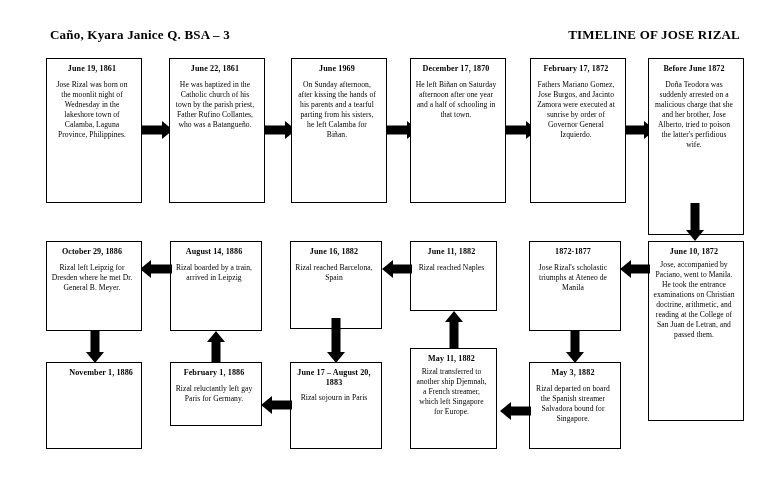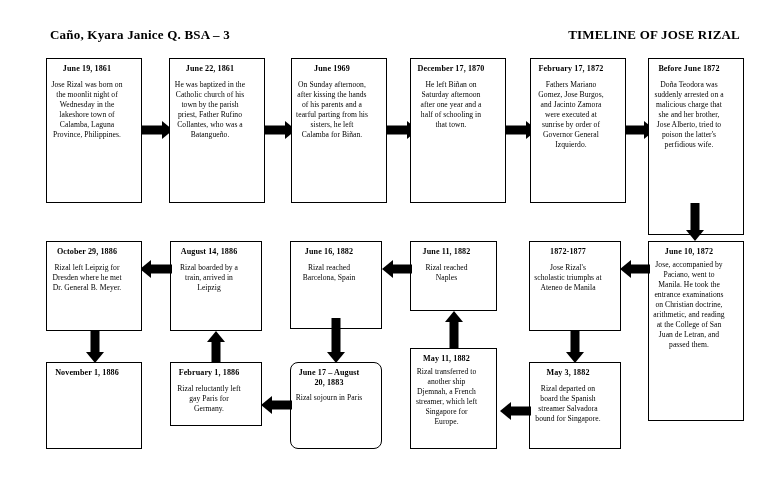--- a/index.html
+++ b/index.html
@@ -34,21 +34,21 @@
   }
   .hdr-name { left: 50px; }
   .hdr-title { right: 28px; }
 
   
   .box {
     position: absolute;
     box-sizing: border-box;
     border: 1.4px solid #000000;
     background: #ffffff;
-    padding: 5px 18px 3px 4px;
+    padding: 5px 8px 3px 4px;
     text-align: center;
     overflow: hidden;
   }
   .box .date {
     font-weight: bold;
     font-size: 8.1px;
     line-height: 1.18;
     letter-spacing: 0.1px;
     margin-bottom: 6px;
     white-space: pre-line;
@@ -252,32 +252,32 @@
   <div class="arrow h left" style="left:500px; top:400px; width:31px; height:22px;">
     <div class="shaft"></div>
       <div class="head"></div>
   </div>
 
   <div class="box tight" style="left:410px; top:348px; width:87px; height:101px;">
     <div class="date">May 11, 1882</div>
     <div class="body">Rizal transferred to another ship Djemnah, a French streamer, which left Singapore for Europe.</div>
   </div>
 
-  <div class="box" style="left:290px; top:362px; width:92px; height:87px;border-radius:8px;">
+  <div class="box" style="left:290px; top:362px; width:92px; height:87px;">
     <div class="date">June 17 – August 20, 1883</div>
     <div class="body">Rizal sojourn in Paris</div>
   </div>
 
   <div class="arrow h left" style="left:261px; top:394px; width:31px; height:22px;">
     <div class="shaft"></div>
       <div class="head"></div>
   </div>
 
   <div class="box" style="left:170px; top:362px; width:92px; height:64px;">
     <div class="date">February 1, 1886</div>
     <div class="body">Rizal reluctantly left gay Paris for Germany.</div>
   </div>
 
-  <div class="box" style="left:46px;  top:362px; width:96px; height:87px;">
+  <div class="box" style="left:46px;  top:362px; width:96px; height:87px;text-align:right;">
     <div class="date">November 1, 1886</div>
   </div>
 
 </div>
 
 </body></html>

